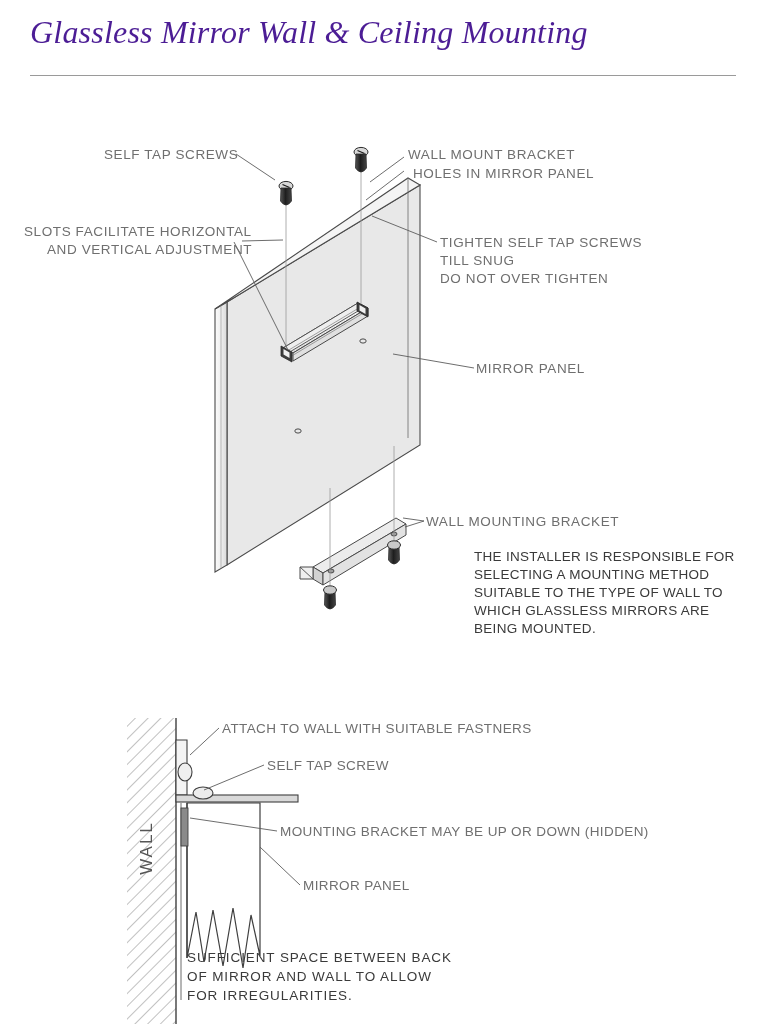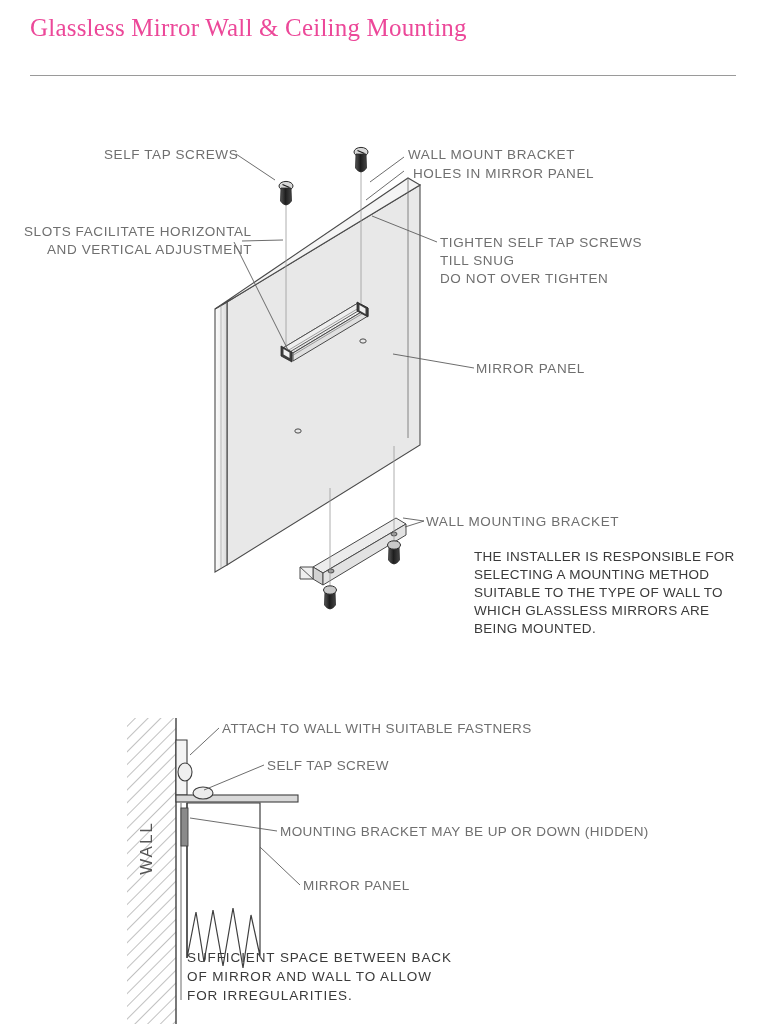--- a/index.html
+++ b/index.html
@@ -20,24 +20,25 @@
     left: 0; top: 0;
     width: 777px;
     height: 1024px;
     background: #ffffff;
   }
   #page-title {
     position: absolute;
     left: 30px;
     top: 14px;
     font-family: "Liberation Serif", "DejaVu Serif", serif;
-    font-size: 25px;
+    font-size: 32px;
     letter-spacing: 0.2px;
-    color: #ec4899;
+    color: #4c1d95;
     white-space: nowrap;
+    font-style: italic;
   }
   #title-rule {
     position: absolute;
     left: 30px;
     top: 75px;
     width: 706px;
     height: 1px;
     background: #9a9a9a;
   }
   .figure {

